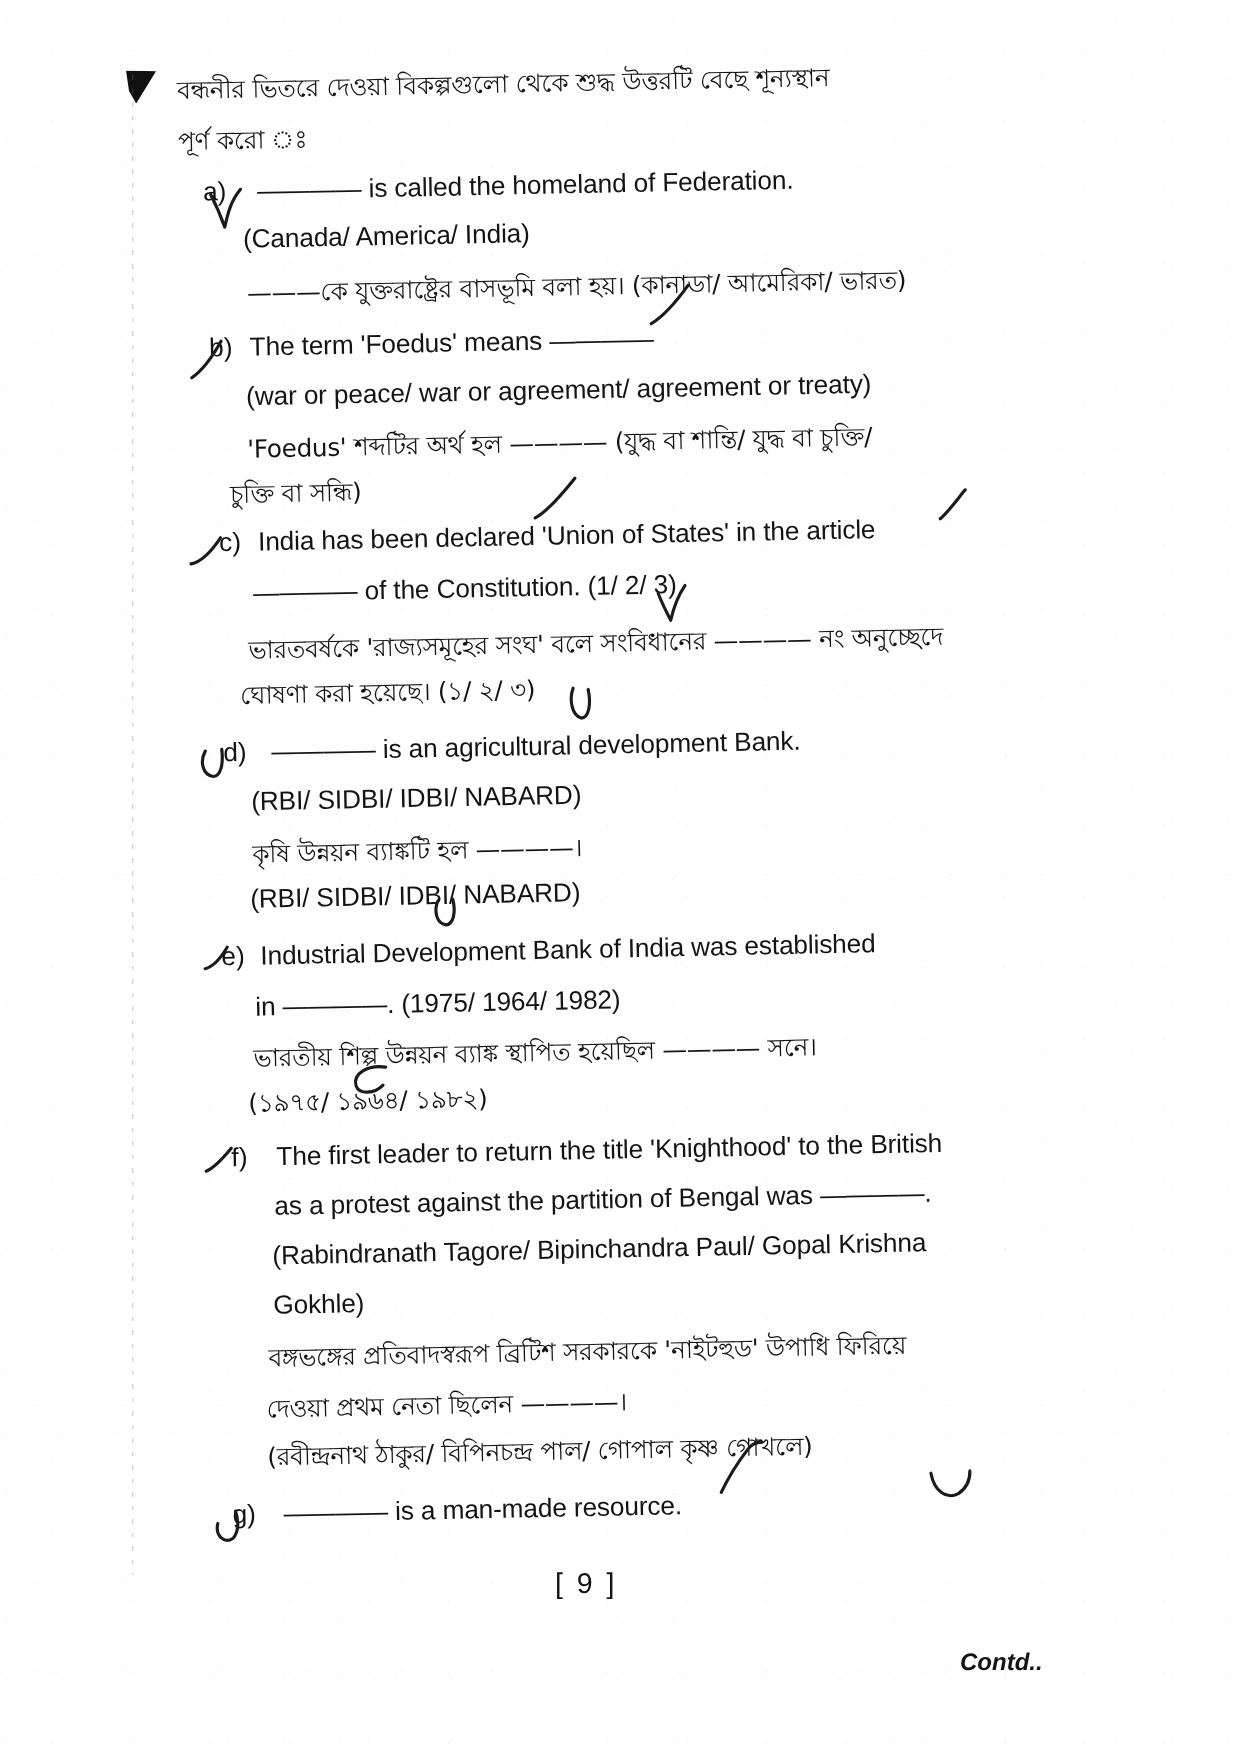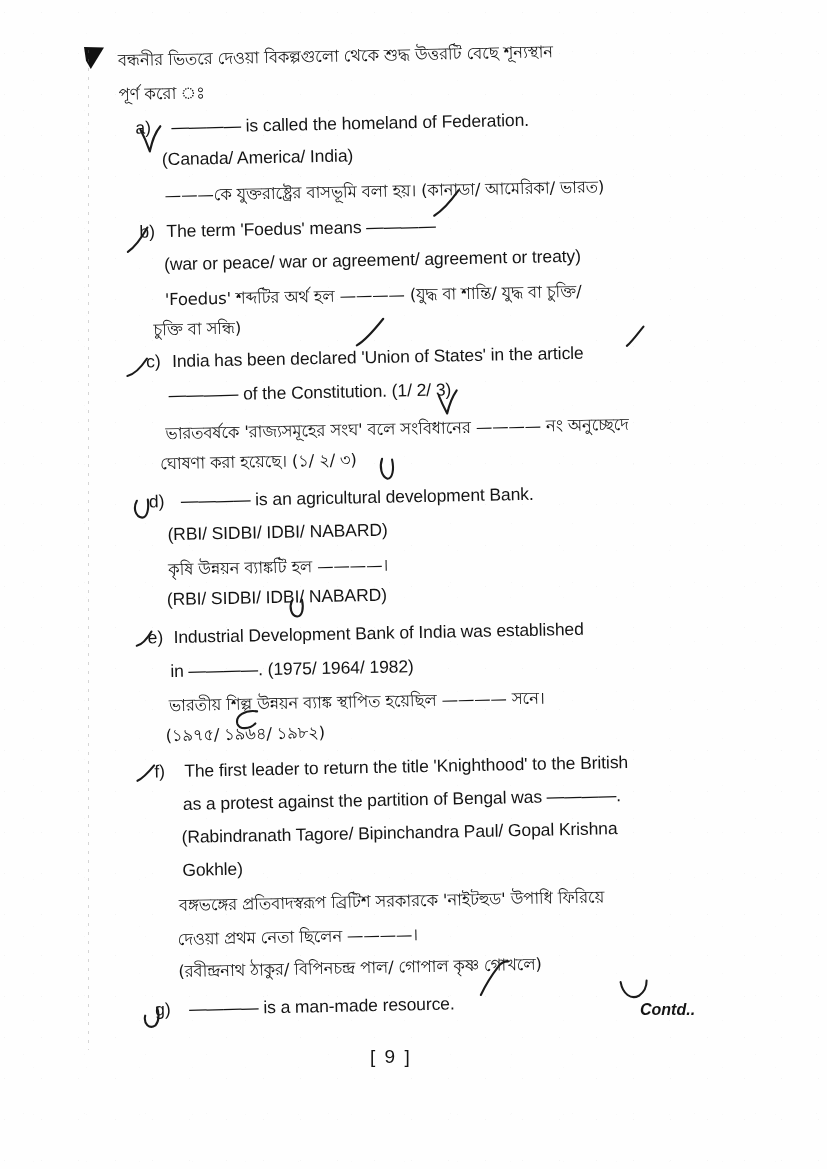--- a/index.html
+++ b/index.html
@@ -113,21 +113,21 @@
     left: 370px;
     top: 1046px;
     font-family: "Liberation Sans", sans-serif;
     font-size: 19px;
     letter-spacing: 2px;
     color: #141414;
   }
   .footer-contd {
     position: absolute;
     left: 640px;
-    top: 1001px;
+    top: 1100px;
     font-family: "Liberation Sans", sans-serif;
     font-style: italic;
     font-weight: bold;
     font-size: 16px;
     color: #141414;
   }
 
   
   .grain {
     position: absolute;

